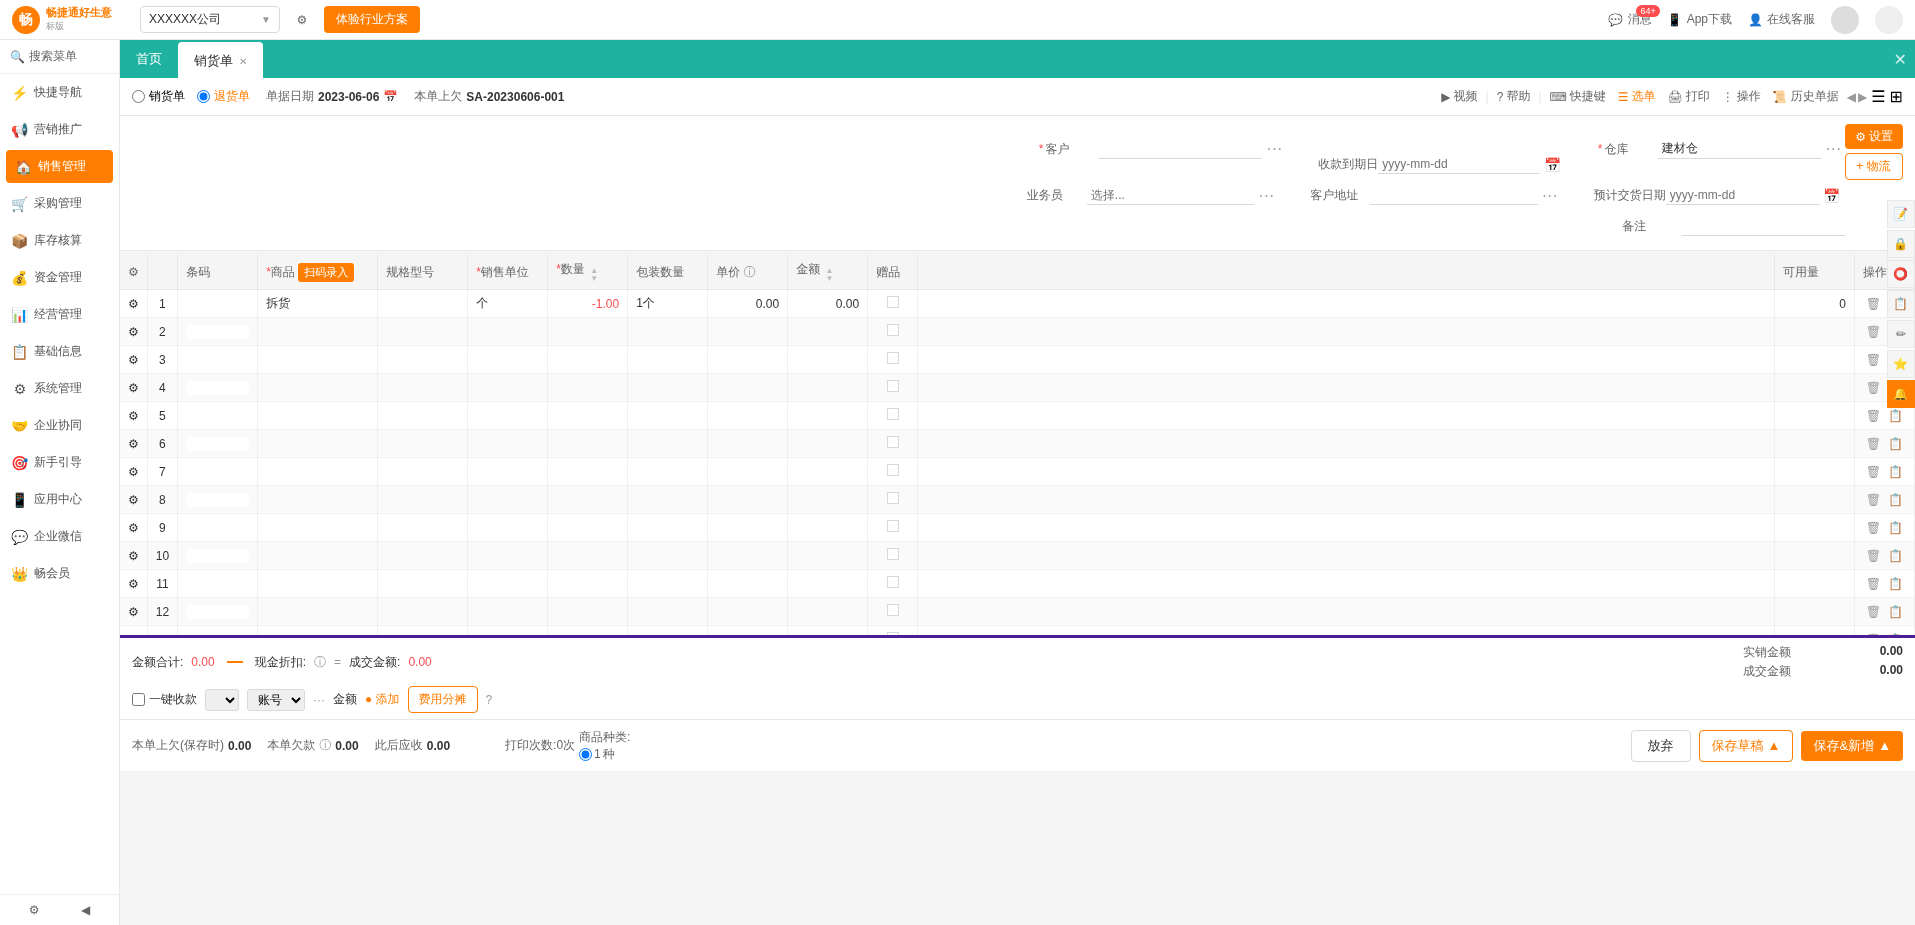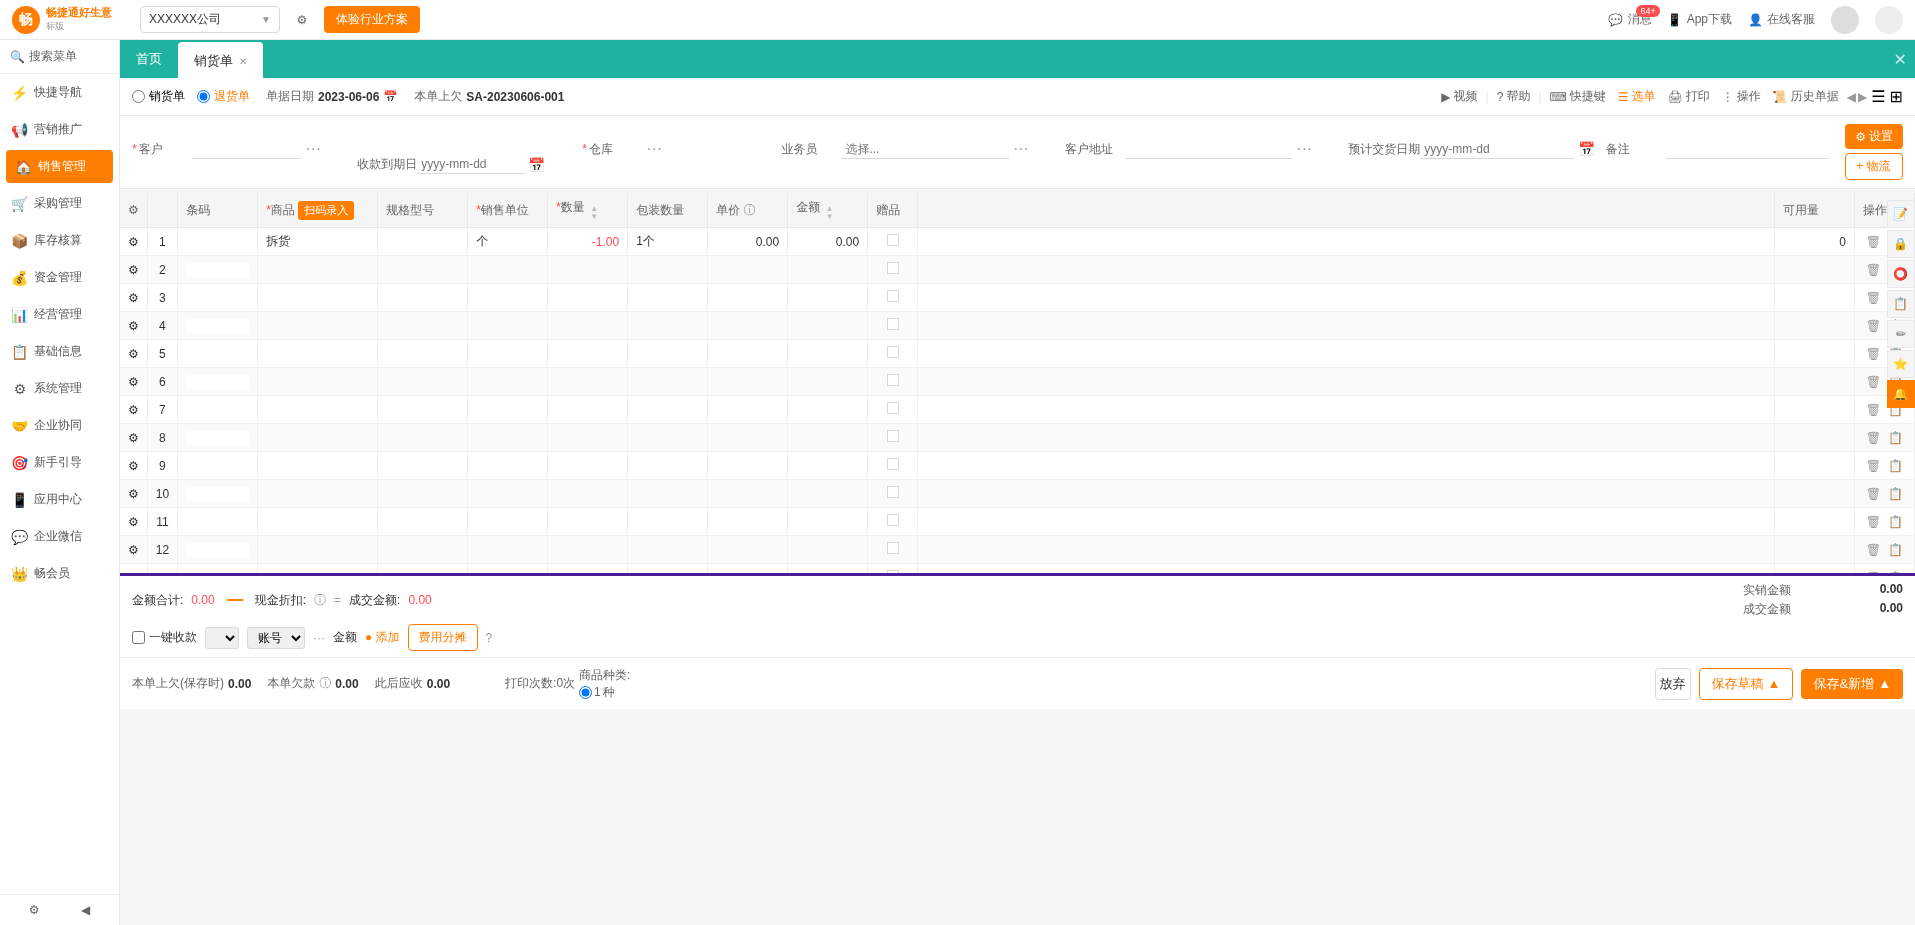--- a/index.html
+++ b/index.html
@@ -83,21 +83,21 @@
     .footer-row2 { display: flex; align-items: center; gap: 8px; font-size: 12px; color: #333; }
     .footer-amount { color: #ff4d4f; }
     .eq-sign { color: #999; }
 
     
     .bottom-bar { background: #fff; border-top: 1px solid #e8e8e8; height: 52px; display: flex; align-items: center; padding: 0 12px; gap: 16px; }
     .bottom-stat { display: flex; align-items: center; gap: 4px; font-size: 12px; color: #666; }
     .bottom-stat .label { color: #666; }
     .bottom-stat .value { color: #333; font-weight: bold; }
     .bottom-actions { margin-left: auto; display: flex; align-items: center; gap: 8px; }
-    .btn-abandon { border: 1px solid #d9d9d9; background: #fff; border-radius: 4px; padding: 6px 4px; cursor: pointer; font-size: 13px; color: #333; }
+    .btn-abandon { border: 1px solid #d9d9d9; background: #fff; border-radius: 4px; padding: 6px 16px; cursor: pointer; font-size: 13px; color: #333; }
     .btn-draft { border: 1px solid #ff7d00; background: #fff; border-radius: 4px; padding: 6px 12px; cursor: pointer; font-size: 13px; color: #ff7d00; display: flex; align-items: center; gap: 4px; }
     .btn-save { background: #ff7d00; border: none; border-radius: 4px; padding: 6px 12px; cursor: pointer; font-size: 13px; color: white; display: flex; align-items: center; gap: 4px; }
     .product-count { display: flex; align-items: center; gap: 4px; font-size: 12px; }
 
     
     .right-float { position: absolute; right: 0; top: 180px; display: flex; flex-direction: column; gap: 2px; }
     .float-btn { width: 28px; height: 28px; background: #f5f5f5; border: 1px solid #e8e8e8; display: flex; align-items: center; justify-content: center; cursor: pointer; color: #666; font-size: 12px; }
     .float-btn.orange { background: #ff7d00; color: white; border-color: #ff7d00; }
 
     .sort-arrows { display: inline-flex; flex-direction: column; margin-left: 2px; }
@@ -287,36 +287,37 @@
           </div>
           <span style="cursor:pointer;font-size:16px;">☰</span>
           <span style="cursor:pointer;font-size:16px;">⊞</span>
         </div>
       </div>
     </div>
 
     <div class="form-fields">
       <div style="display:flex;align-items:flex-start;gap:0;">
 
-        <div style="flex:1;display:flex;flex-direction:row;gap:6px;">
+        <div style="flex:1;display:flex;flex-direction:column;gap:6px;align-items:flex-end;">
           <div class="fields-row">
             <div class="field-group" style="flex:2;">
               <span class="field-label required">客户</span>
               <input class="field-input" value="" style="">
               <span class="field-dots">···</span>
             </div>
             <div style="width:32px;"></div>
             <div class="field-group" style="flex:2;margin-top:31px;">
               <span class="field-label">收款到期日</span>
               <input class="field-input" placeholder="yyyy-mm-dd" style="">
               <span class="field-calendar">📅</span>
             </div>
             <div style="width:32px;"></div>
             <div class="field-group" style="flex:2;">
               <span class="field-label required">仓库</span>
+              <input class="field-input" value="建材仓" style="">
               <span class="field-dots">···</span>
             </div>
           </div>
           <div class="fields-row">
             <div class="field-group" style="flex:2;">
               <span class="field-label">业务员</span>
               <input class="field-input" placeholder="选择..." style="">
               <span class="field-dots">···</span>
             </div>
             <div style="width:32px;"></div>

